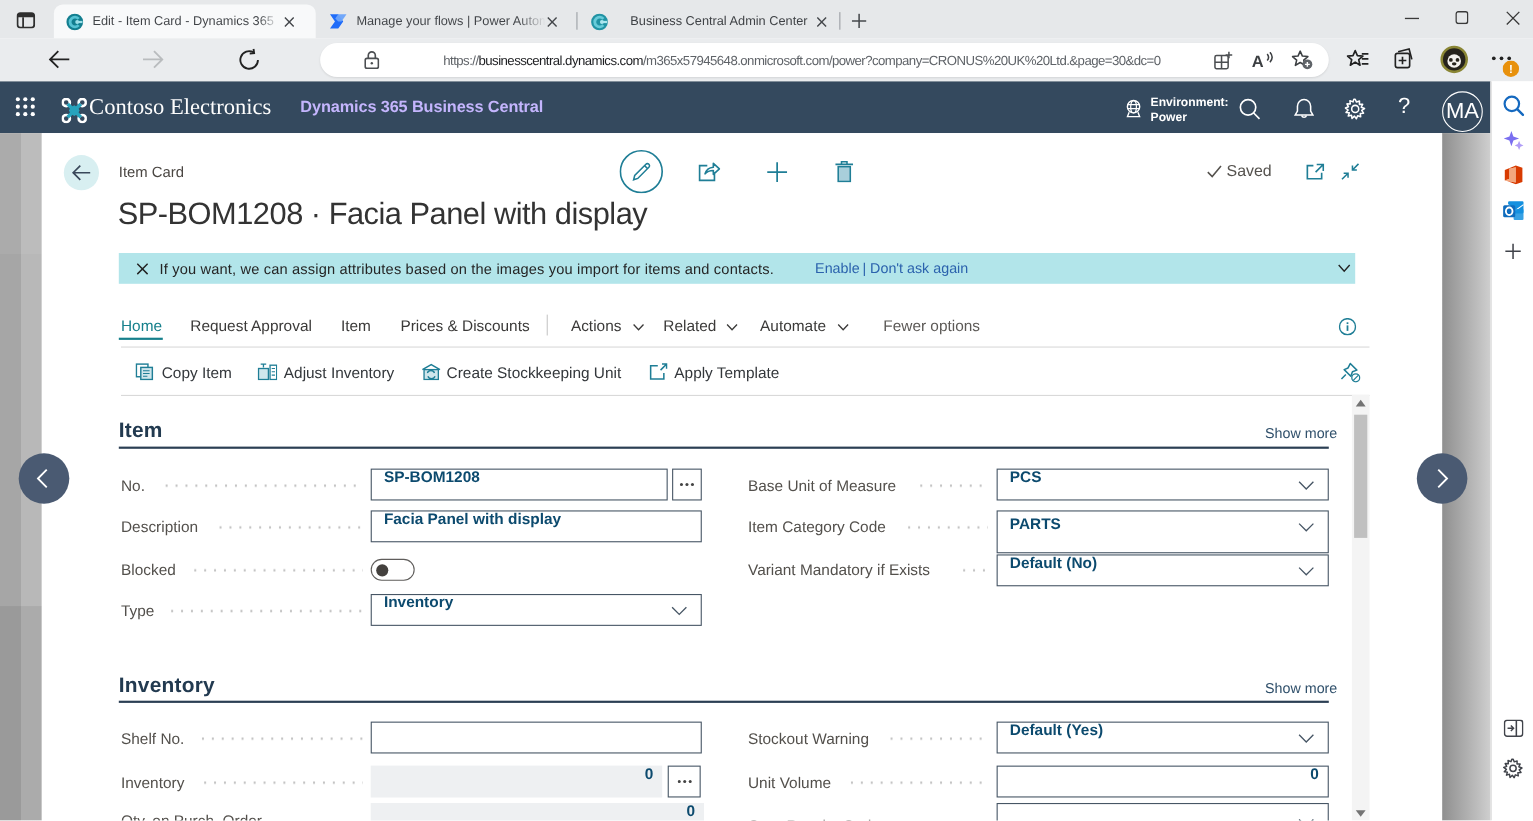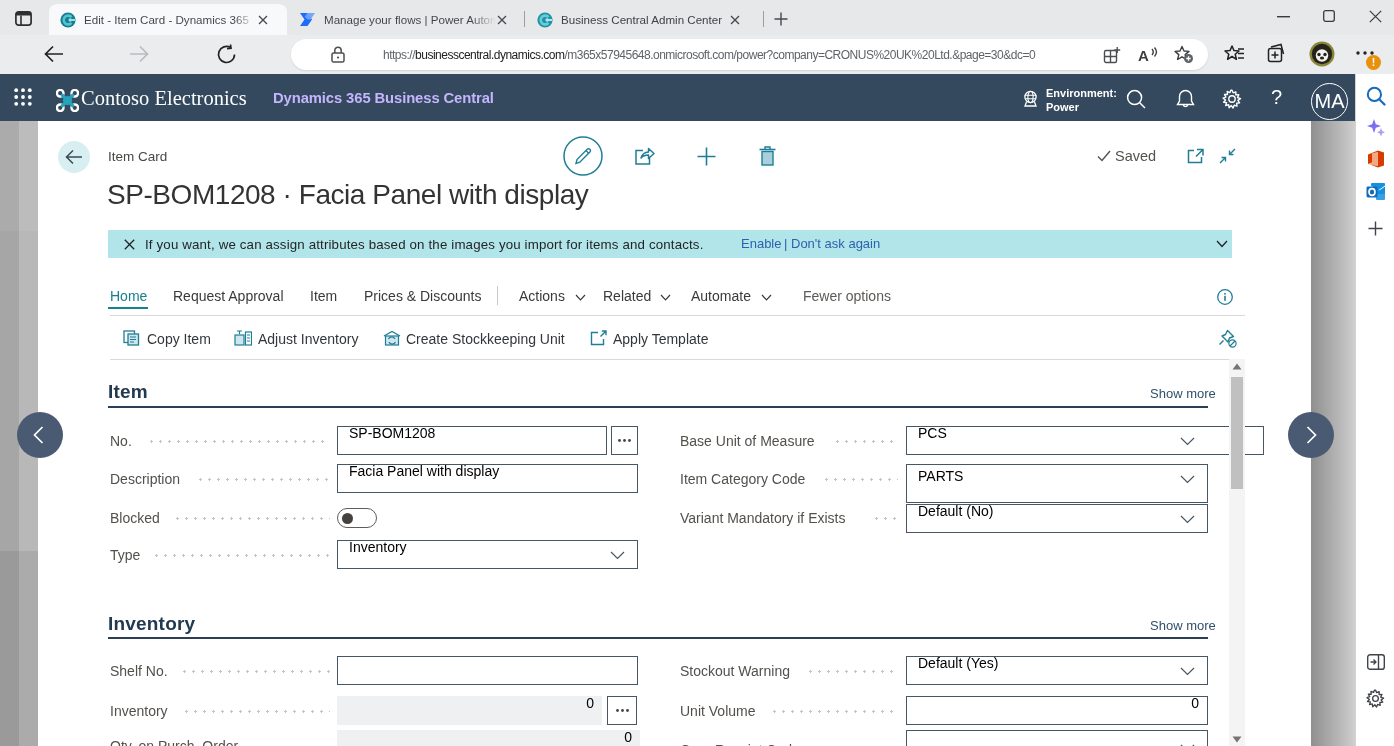--- a/index.html
+++ b/index.html
@@ -31,21 +31,21 @@
   #notif { left:108px; top:230px; width:1124px; height:28px; background:#b2e5ea; display:flex; align-items:center; font-size:13.3px; letter-spacing:0.15px; color:#252525; }
   .navtab { position:absolute; top:288px; font-size:14px; color:#3b3a39; }
   .divider { position:absolute; left:110px; width:1135px; height:1px; background:#d9d9d9; }
 
   .sechead { position:absolute; font-size:19px; font-weight:700; color:#223a50; letter-spacing:0.2px;}
   .showmore { position:absolute; font-size:13px; color:#30506b; }
   .secline { position:absolute; left:108px; width:1100px; height:2px; background:#2b3f54; }
 
   .flabel { position:absolute; font-size:14px; color:#53504c; }
   .dots { position:absolute; height:3px; background-image:radial-gradient(circle, #c4c4c4 1.1px, rgba(0,0,0,0) 1.3px); background-size:9px 3px; background-repeat:repeat-x; }
-  .inp { position:absolute; border:1px solid #47566551; border:1px solid #475665; background:#fff; font-size:14px; color:#000000; display:flex; align-items:center; padding:0 8px 16px 11px; }
+  .inp { position:absolute; border:1px solid #47566551; border:1px solid #475665; background:#fff; font-size:14px; color:#0c4a6e; display:flex; align-items:center; padding:0 8px 16px 11px;font-weight:bold; }
   .inp.num { justify-content:flex-end; }
   .inp.dis { background:#eef0f2; border-color:#47566500; border:none; }
   .chev { position:absolute; }
   .ellip { position:absolute; border:1px solid #475665; background:#fff; display:flex; align-items:center; justify-content:center; }
 </style>
 </head>
 <body>
 
 <div class="abs" id="tabbar">
 
@@ -81,21 +81,21 @@
   </div>
   <div class="tabsep" style="left:524px"></div>
 
   <div class="tab" style="left:528px;width:234px;">
     <svg style="margin-left:9px" width="16" height="16" viewBox="0 0 16 16">
       <circle cx="8" cy="8" r="7.6" fill="#2193a4"></circle>
       <path d="M11.5 5.2 A4.4 4.4 0 1 0 11.5 10.8" fill="none" stroke="#67cbd9" stroke-width="2.6"></path>
       <circle cx="10.2" cy="8" r="1.8" fill="#abe6ee"></circle>
       <rect x="10" y="7" width="5" height="2" fill="#abe6ee"></rect>
     </svg>
-    <span style="margin-left:8px;white-space:nowrap;">Business Central Admin Center</span>
+    <span style="margin-left:20px;white-space:nowrap;">Business Central Admin Center</span>
     <svg style="margin-left:8px" width="10" height="10" viewBox="0 0 10 10">
         <path d="M1 1 L9 9 M9 1 L1 9" stroke="#45484c" stroke-width="1.3"></path>
       </svg>
   </div>
   <div class="tabsep" style="left:763px"></div>
 
   <svg class="abs" style="left:774px;top:12px" width="14" height="14" viewBox="0 0 14 14">
       <path d="M7 0.5 L7 13.5 M0.5 7 L13.5 7" stroke="#45484c" stroke-width="1.4"></path>
     </svg>
 
@@ -124,21 +124,21 @@
       <path d="M18.5 10.5 A8 8 0 1 1 14.6 3.6" fill="none" stroke="#222" stroke-width="1.7"></path>
       <path d="M14.5 0.5 L15 4.3 L11 4.6" fill="none" stroke="#222" stroke-width="1.7"></path>
     </svg>
   <div id="urlpill">
 
     <svg style="margin-left:40px" width="14" height="17" viewBox="0 0 14 17">
         <rect x="1" y="7" width="12" height="9" rx="1.6" fill="none" stroke="#4c4f52" stroke-width="1.5"></rect>
         <path d="M3.8 7 L3.8 4.4 A3.2 3.2 0 0 1 10.2 4.4 L10.2 7" fill="none" stroke="#4c4f52" stroke-width="1.5"></path>
         <circle cx="7" cy="11.5" r="1.1" fill="#4c4f52"></circle>
       </svg>
-    <span class="url" style="margin-left:38px">https://<b>businesscentral.dynamics.com</b>/m365x57945648.onmicrosoft.com/power?company=CRONUS%20UK%20Ltd.&amp;page=30&amp;dc=0</span>
+    <span class="url" style="margin-left:58px">https://<b>businesscentral.dynamics.com</b>/m365x57945648.onmicrosoft.com/power?company=CRONUS%20UK%20Ltd.&amp;page=30&amp;dc=0</span>
 
     <svg class="abs" style="left:812px;top:7px" width="18" height="18" viewBox="0 0 18 18">
         <rect x="1.5" y="4.5" width="12" height="12" rx="1.5" fill="none" stroke="#4c4f52" stroke-width="1.4"></rect>
         <path d="M1.5 10.5 L13.5 10.5 M7.5 4.5 L7.5 16.5" stroke="#4c4f52" stroke-width="1.4"></path>
         <path d="M14.2 1 L14.2 7 M11.2 4 L17.2 4" stroke="#4c4f52" stroke-width="1.4"></path>
       </svg>
     <svg class="abs" style="left:847px;top:8px" width="20" height="16" viewBox="0 0 20 16">
         <text x="0" y="14" font-size="15" font-weight="bold" fill="#3c3f42" font-family="Liberation Sans">A</text>
         <path d="M14 2 Q16.5 5 14 8 M16.5 0.5 Q20.5 5 16.5 9.5" fill="none" stroke="#3c3f42" stroke-width="1.4"></path>
       </svg>
@@ -395,21 +395,21 @@
 
 <div class="flabel" style="left:110px;top:547px;">Type</div>
 <div class="dots" style="left:152px;top:554px;width:178px;"></div>
 <div class="inp" style="left:337px;top:540px;width:301px;height:29px;">Inventory</div>
 <svg class="chev" style="left:610px;top:551px" width="15" height="9" viewBox="0 0 15 9">
     <path d="M1 1 L7.5 7.5 L14 1" fill="none" stroke="#475665" stroke-width="1.2"></path>
   </svg>
 
 <div class="flabel" style="left:680px;top:433px;">Base Unit of Measure</div>
 <div class="dots" style="left:833px;top:440px;width:65px;"></div>
-<div class="inp" style="left:906px;top:426px;width:358px;height:29px;">PCS</div>
+<div class="inp" style="left:906px;top:426px;width:302px;height:29px;">PCS</div>
 <svg class="chev" style="left:1180px;top:437px" width="15" height="9" viewBox="0 0 15 9">
     <path d="M1 1 L7.5 7.5 L14 1" fill="none" stroke="#475665" stroke-width="1.2"></path>
   </svg>
 
 <div class="flabel" style="left:680px;top:471px;">Item Category Code</div>
 <div class="dots" style="left:822px;top:478px;width:76px;"></div>
 <div class="inp" style="left:906px;top:464px;width:302px;height:39px;">PARTS</div>
 <svg class="chev" style="left:1180px;top:475px" width="15" height="9" viewBox="0 0 15 9">
     <path d="M1 1 L7.5 7.5 L14 1" fill="none" stroke="#475665" stroke-width="1.2"></path>
   </svg>

